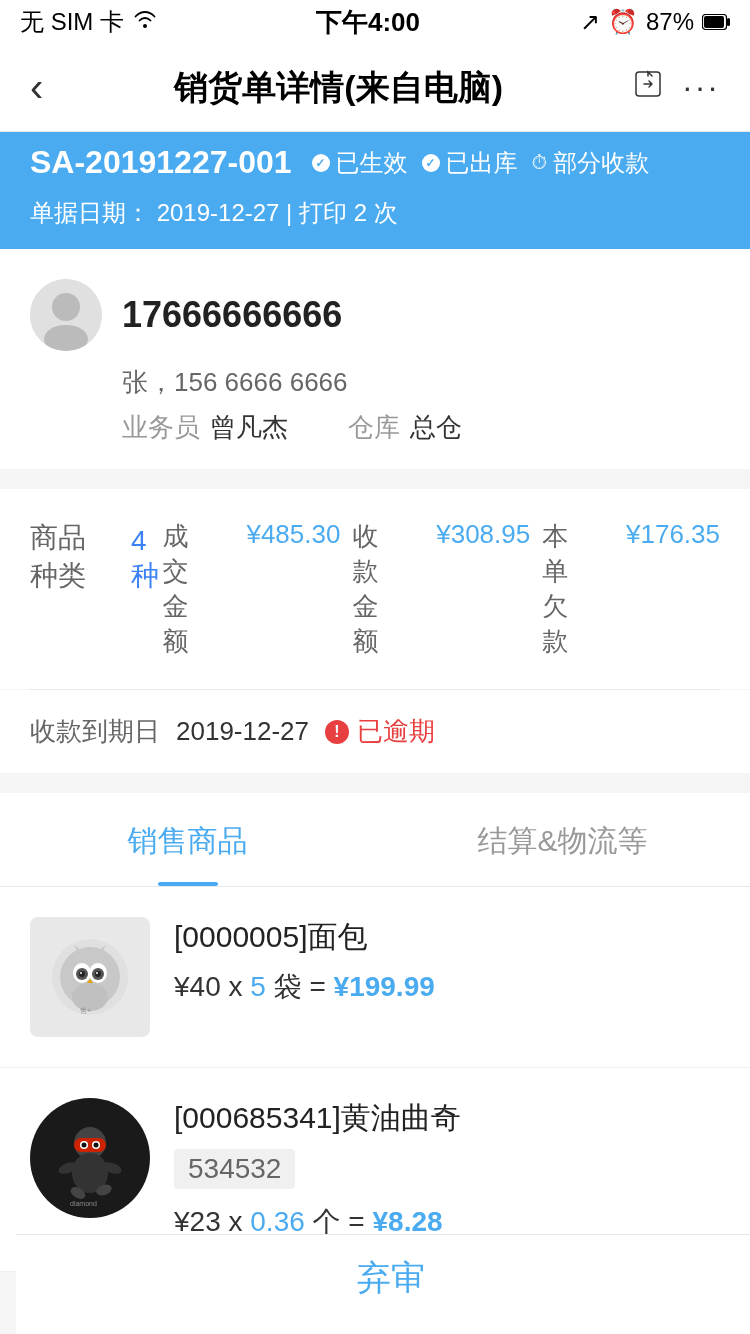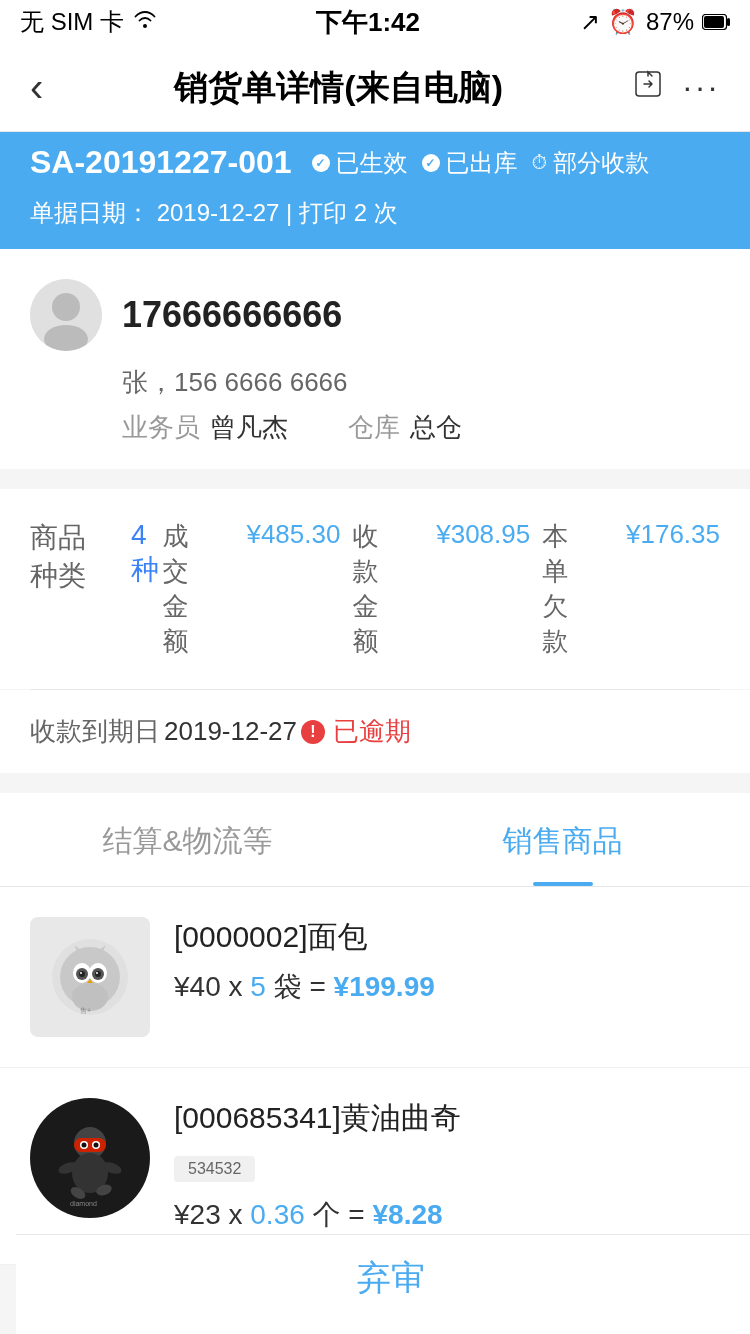--- a/index.html
+++ b/index.html
@@ -158,21 +158,21 @@
       background: #fff;
       padding: 30px 30px;
     }
     .summary-grid {
       display: flex;
       justify-content: space-between;
       align-items: flex-start;
     }
     .summary-left {
       display: flex;
-      align-items: flex-start;
+      align-items: flex-end;
       gap: 20px;
       font-size: 28px;
       color: #666;
     }
     .summary-count {
       font-size: 28px;
       color: #3b82f6;
       font-weight: 500;
     }
     .summary-right {
@@ -188,21 +188,21 @@
     }
     .amount-label { color: #666; }
     .amount-value { color: #4AABF0; font-weight: 500; }
 
     
     .due-section {
       background: #fff;
       padding: 24px 30px;
       display: flex;
       align-items: center;
-      gap: 4px;
+      gap: 16px;
       font-size: 26px;
       color: #666;
     }
     .due-date { color: #333; }
     .overdue-badge {
       display: flex;
       align-items: center;
       gap: 8px;
       color: #E84040;
       font-size: 26px;
@@ -287,21 +287,21 @@
     .product-name {
       font-size: 30px;
       color: #222;
       margin-bottom: 10px;
       font-weight: 500;
     }
     .product-sku {
       display: inline-block;
       background: #f0f0f0;
       color: #666;
-      font-size: 16px;
+      font-size: 28px;
       padding: 4px 14px;
       border-radius: 4px;
       margin-bottom: 14px;
     }
     .product-price {
       font-size: 28px;
       color: #333;
     }
     .price-qty { color: #4AABF0; }
     .price-total { color: #4AABF0; font-weight: 600; }
@@ -341,21 +341,21 @@
   <div class="status-left">
     <span>无 SIM 卡</span>
     <span>
       <svg width="22" height="18" viewBox="0 0 22 18" fill="none">
         <path d="M11 14a2 2 0 1 1 0 4 2 2 0 0 1 0-4z" fill="#000"></path>
         <path d="M5.5 10.5C7.1 8.8 8.9 8 11 8s3.9.8 5.5 2.5" stroke="#000" stroke-width="1.8" fill="none" stroke-linecap="round"></path>
         <path d="M1.5 6.5C4.2 3.6 7.4 2 11 2s6.8 1.6 9.5 4.5" stroke="#000" stroke-width="1.8" fill="none" stroke-linecap="round"></path>
       </svg>
     </span>
   </div>
-  <div class="status-center">下午1:42</div>
+  <div class="status-center">下午4:00</div>
   <div class="status-right">
     <span>↗</span>
     <span>⏰</span>
     <span>87%</span>
     <span>
       <svg width="28" height="16" viewBox="0 0 28 16">
         <rect x="0.5" y="0.5" width="24" height="15" rx="3" ry="3" stroke="#000" stroke-width="1.2" fill="none"></rect>
         <rect x="25" y="4" width="3" height="8" rx="1.5" fill="#000"></rect>
         <rect x="2" y="2" width="20" height="12" rx="2" fill="#000"></rect>
       </svg>
@@ -465,25 +465,25 @@
   <span>收款到期日</span>
   <span class="due-date">2019-12-27</span>
   <div class="overdue-badge">
     <div class="overdue-dot">!</div>
     <span>已逾期</span>
   </div>
 </div>
 
 <div class="tabs-section">
   <div class="tabs-header">
+    <div class="tab active">
+      <span>销售商品</span>
+    </div>
     <div class="tab">
       <span>结算&amp;物流等</span>
-    </div>
-    <div class="tab active">
-      <span>销售商品</span>
     </div>
   </div>
 </div>
 
 <div class="product-list">
 
   <div class="product-item">
     <div class="product-thumb product-thumb-owl">
       <svg class="owl-svg" viewBox="0 0 80 80" fill="none">
         <circle cx="40" cy="40" r="38" fill="#e0e0e0"></circle>
@@ -502,21 +502,21 @@
 
         <ellipse cx="40" cy="60" rx="18" ry="14" fill="#c0c0c0"></ellipse>
 
         <polygon points="28,16 24,8 32,14" fill="#c8c8c8"></polygon>
         <polygon points="52,16 56,8 48,14" fill="#c8c8c8"></polygon>
 
         <text x="30" y="76" font-size="7" fill="#888">售+</text>
       </svg>
     </div>
     <div class="product-info">
-      <div class="product-name">[0000002]面包</div>
+      <div class="product-name">[0000005]面包</div>
       <div class="product-price">
         <span>¥40</span>
         <span> x </span>
         <span class="price-qty">5</span>
         <span>袋</span>
         <span> = </span>
         <span class="price-total">¥199.99</span>
       </div>
     </div>
   </div>

